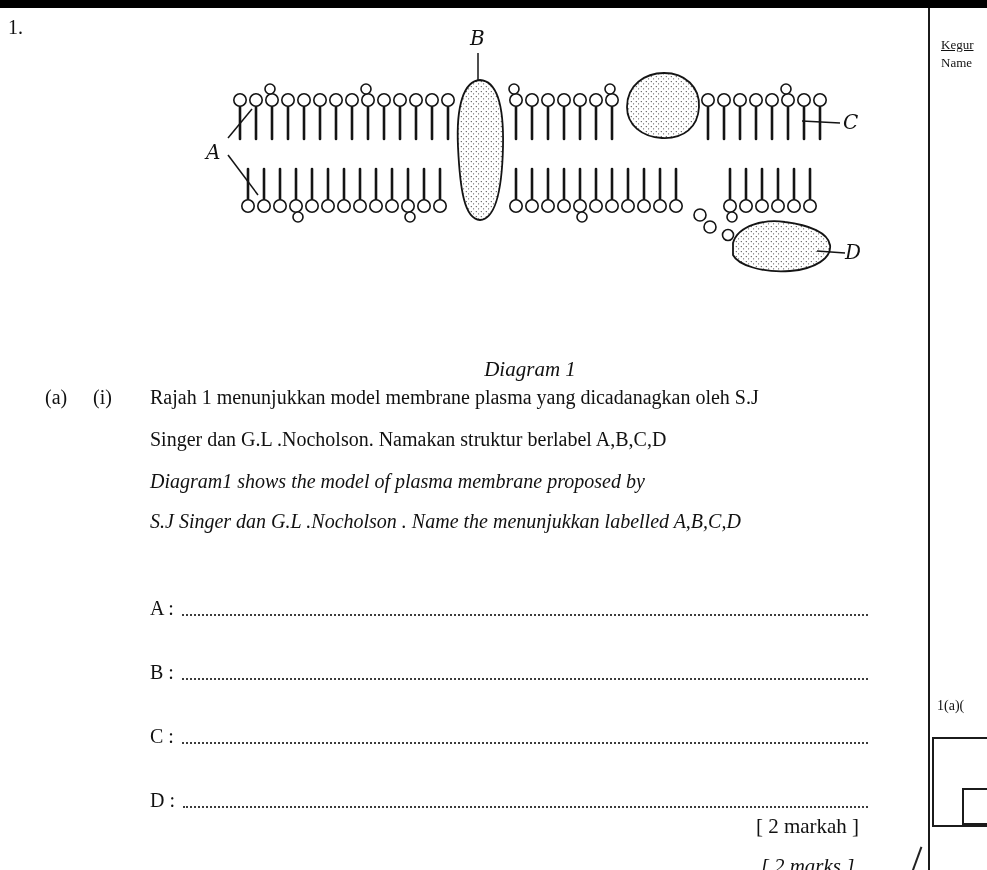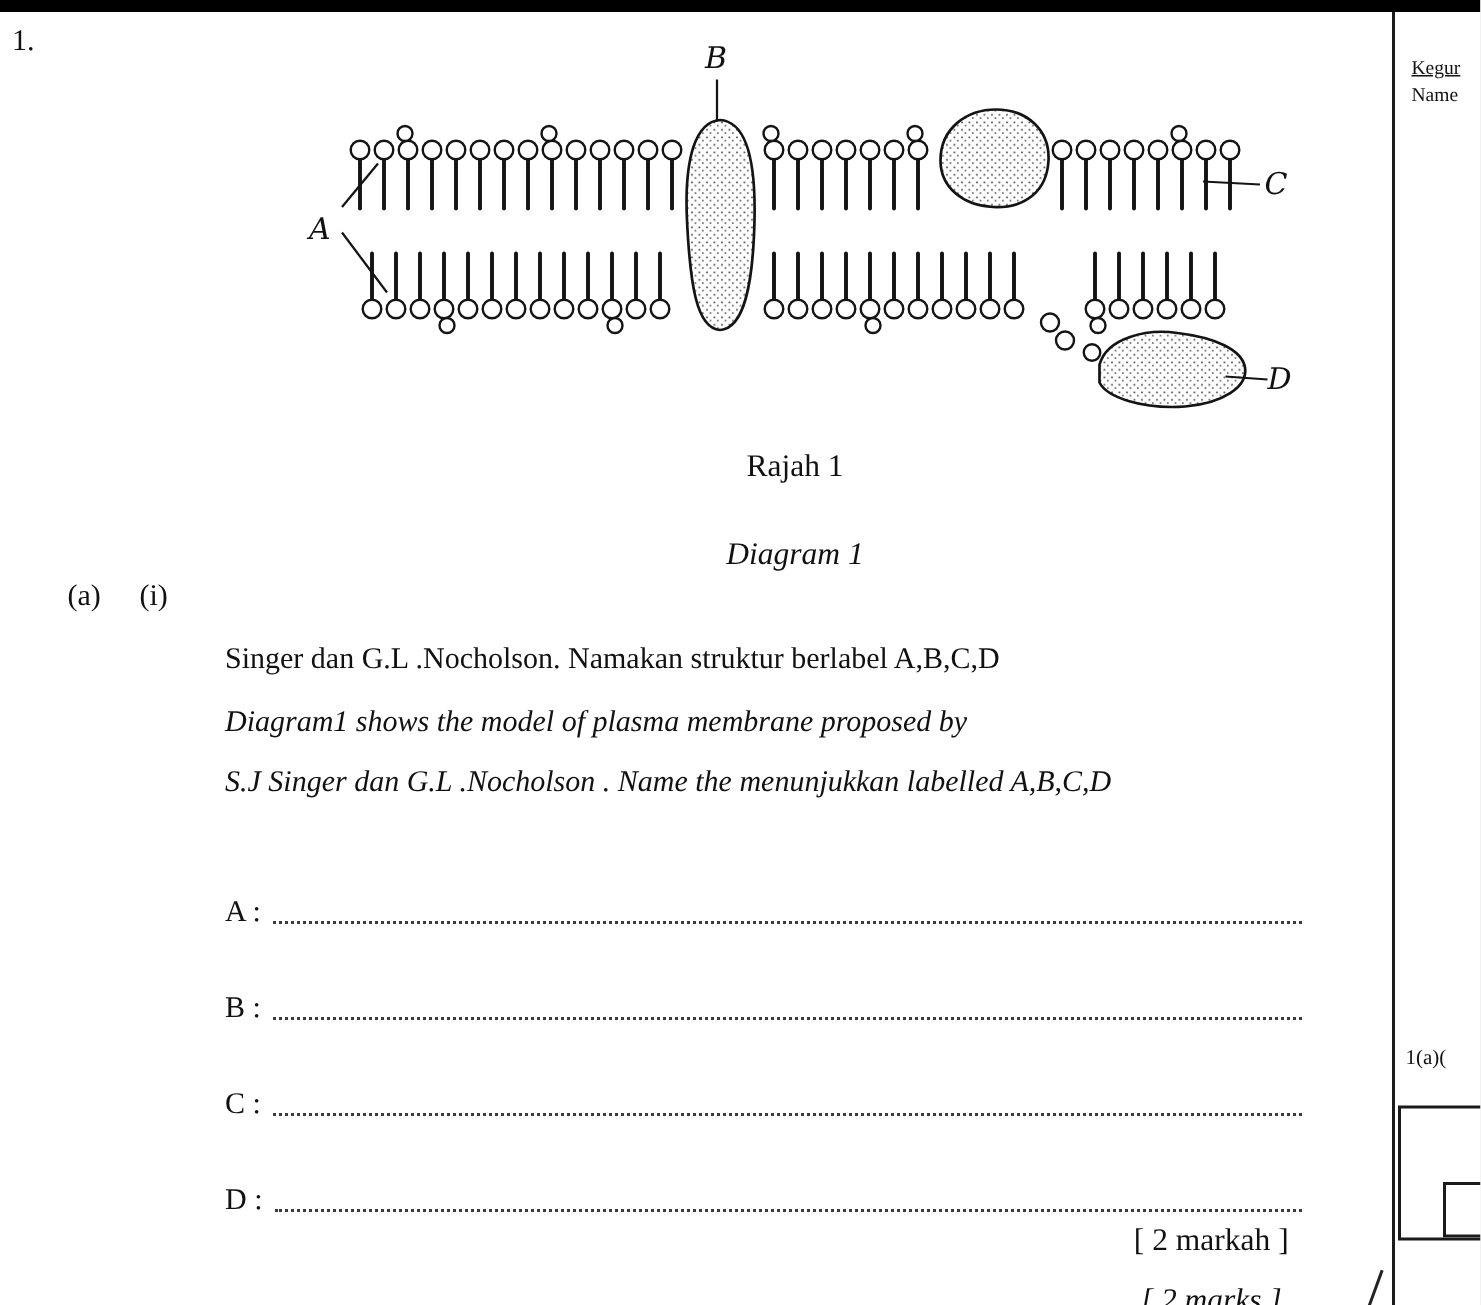--- a/index.html
+++ b/index.html
@@ -200,25 +200,25 @@
     <line class="lead" x1="38" y1="113" x2="62" y2="84"></line>
     <line class="lead" x1="38" y1="130" x2="68" y2="170"></line>
     <line class="lead" x1="627" y1="226" x2="655" y2="228"></line>
   </svg>
 
   <div class="abs dlabel" style="left:470px;top:26px;">B</div>
   <div class="abs dlabel" style="left:843px;top:110px;">C</div>
   <div class="abs dlabel" style="left:206px;top:140px;">A</div>
   <div class="abs dlabel" style="left:845px;top:240px;">D</div>
 
-  <div class="abs caption" style="top:298px;">Rajah 1</div>
   <div class="abs caption it" style="top:339px;margin-top:18px;">Diagram 1</div>
 
   <div class="abs qtext" style="left:45px;top:386px;">(a)</div>
   <div class="abs qtext" style="left:93px;top:386px;">(i)</div>
+  <div class="abs qtext" style="left:150px;top:386px;">Rajah 1 menunjukkan model membrane plasma yang dicadanagkan oleh S.J</div>
   <div class="abs qtext" style="left:150px;top:428px;">Singer dan G.L .Nocholson. Namakan struktur berlabel A,B,C,D</div>
   <div class="abs qtext it" style="left:150px;top:470px;">Diagram1 shows the model of plasma membrane proposed by</div>
   <div class="abs qtext it" style="left:150px;top:510px;">S.J Singer dan G.L .Nocholson . Name the menunjukkan labelled A,B,C,D</div>
 
   <div class="abs ans-row" style="top:594px;">
     <span class="ans-label">A :</span>
     <span class="leader"></span>
   </div>
   <div class="abs ans-row" style="top:658px;">
     <span class="ans-label">B :</span>

